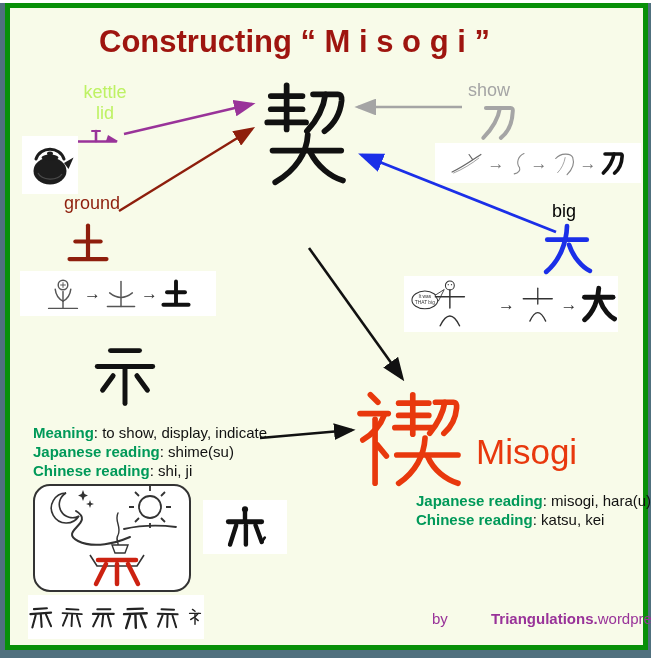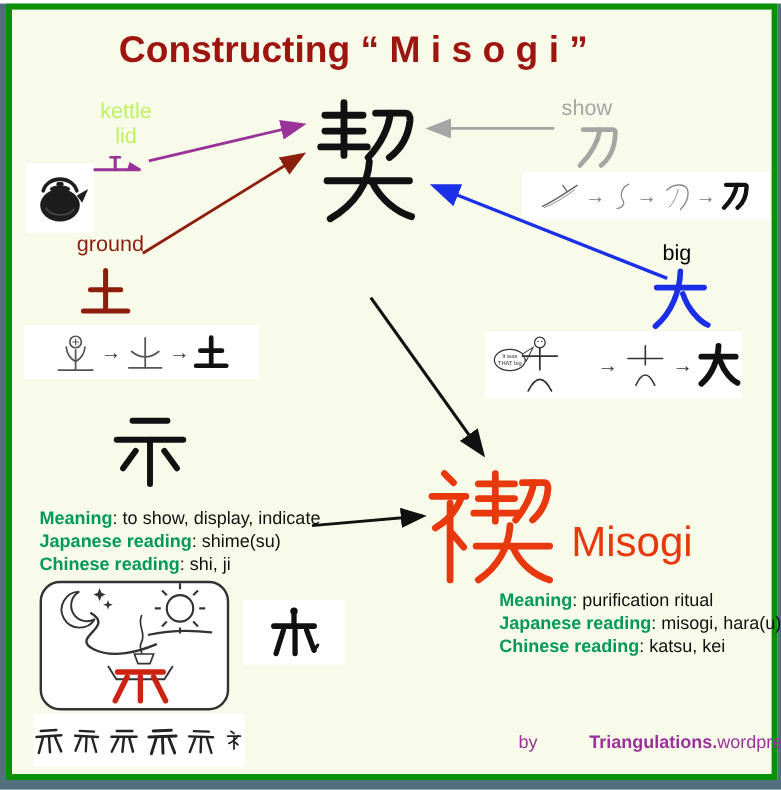--- a/index.html
+++ b/index.html
@@ -330,21 +330,20 @@
       <path d="M94,13 C92,25 86,36 78,46"></path>
       <path d="M43,69 H108"></path>
       <path d="M73,51 C72,69 63,87 45,99"></path>
       <path d="M76,71 C82,85 95,95 108,99"></path>
     </g>
   </svg>
 
   <div class="abs misogi-word">Misogi</div>
 
   <div class="abs block" style="left:416px;top:491px">
-    <div><span class="glabel">Meaning</span><span>: purification ritual</span></div>
     <div><span class="glabel">Japanese reading</span><span>: misogi, hara(u)</span></div>
     <div><span class="glabel">Chinese reading</span><span>: katsu, kei</span></div>
   </div>
 
   <div class="abs attrib"><span>by </span><b>Triangulations.</b><span>wordpress.com</span></div>
 
 </div>
 
 <svg class="overlay" width="651" height="658" viewBox="0 0 651 658">
   <defs>

